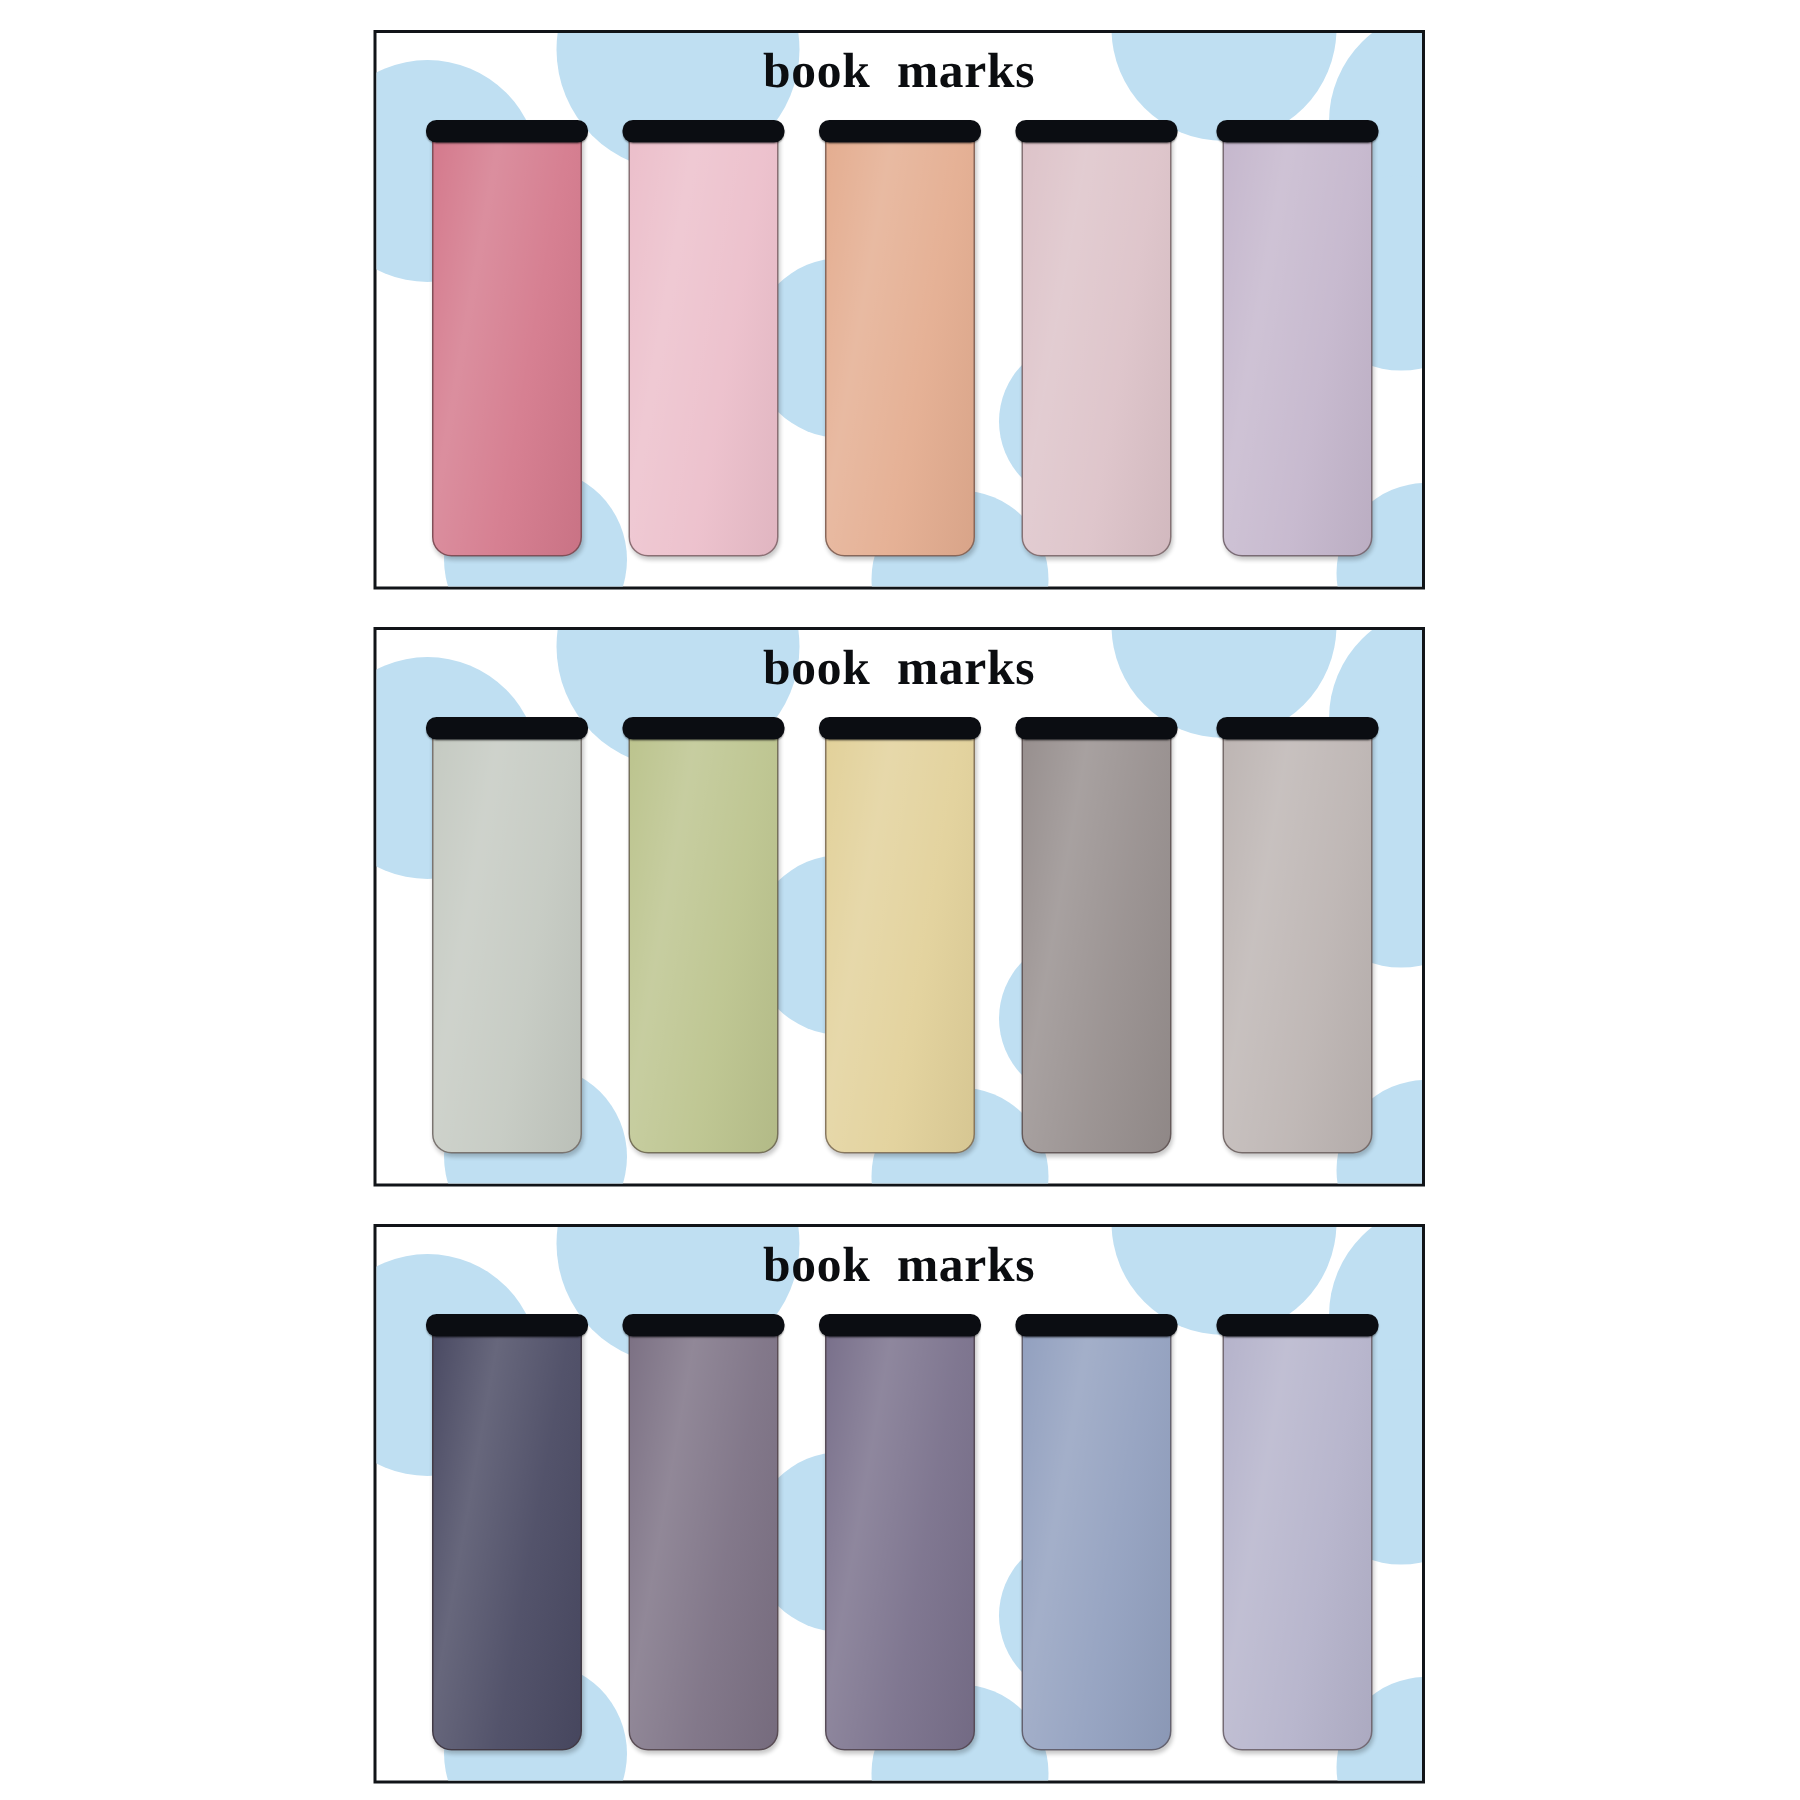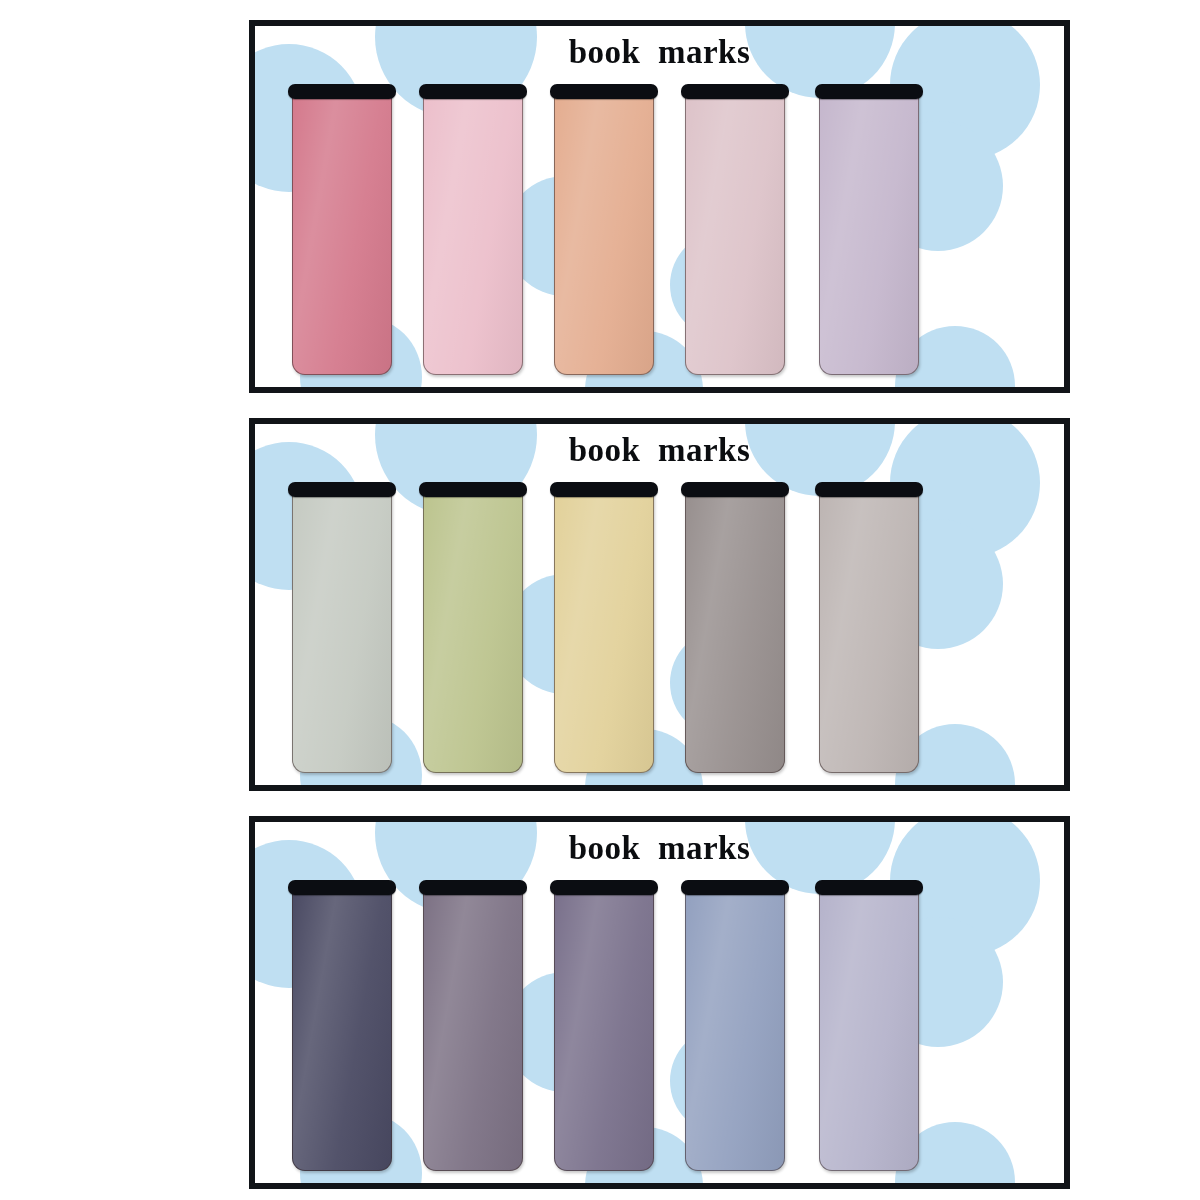--- a/index.html
+++ b/index.html
@@ -20,23 +20,23 @@
     left: 0; top: 0;
     width: 1200px;
     height: 1200px;
     background: #ffffff;
   }
 
   
   .panel {
     position: absolute;
     left: 249px;
-    width: 821px;
+    width: 701px;
     height: 373px;
-    border: 6px solid #0f766e;
+    border: 2px solid #0f766e;
     box-sizing: border-box;
     background: #ffffff;
     overflow: hidden;
   }
   #panel-0 { top: 20px; }
   #panel-1 { top: 418px; }
   #panel-2 { top: 816px; }
 
   
   .blob {

